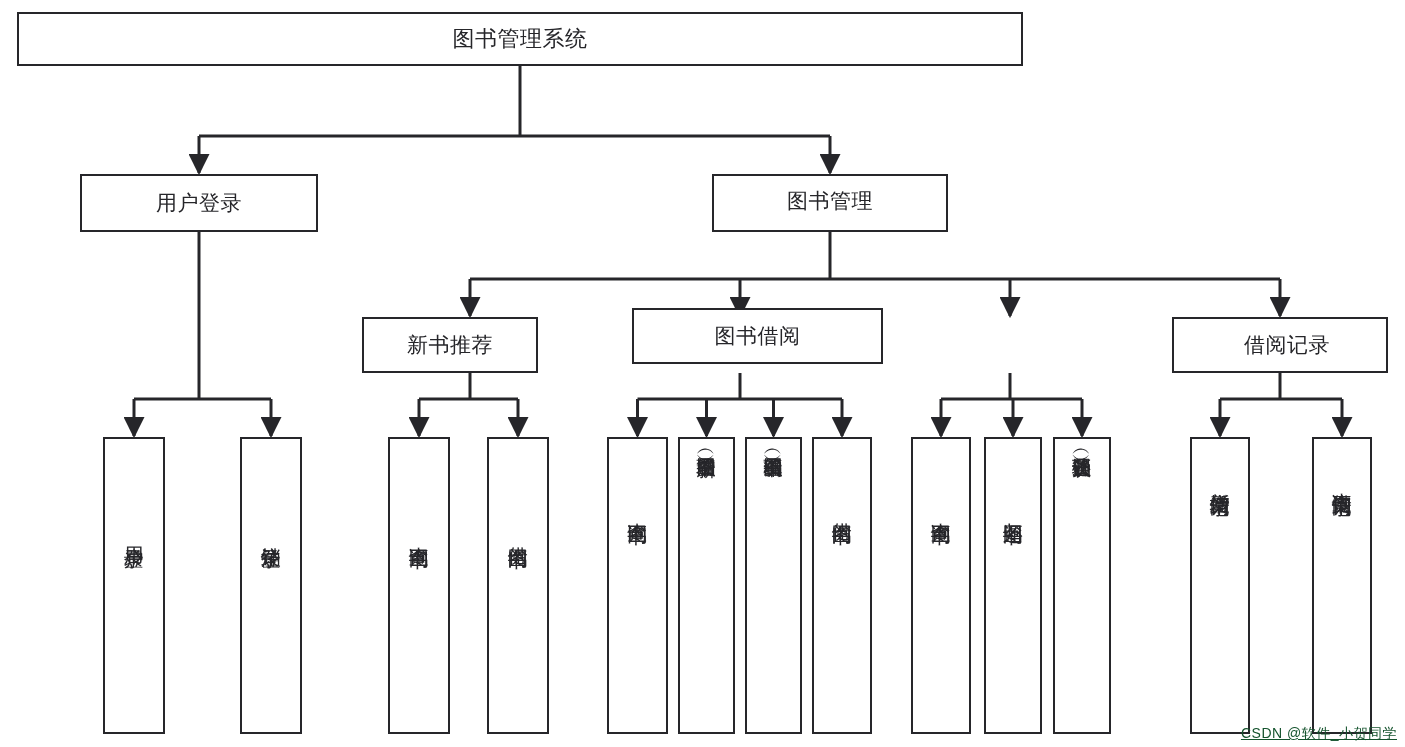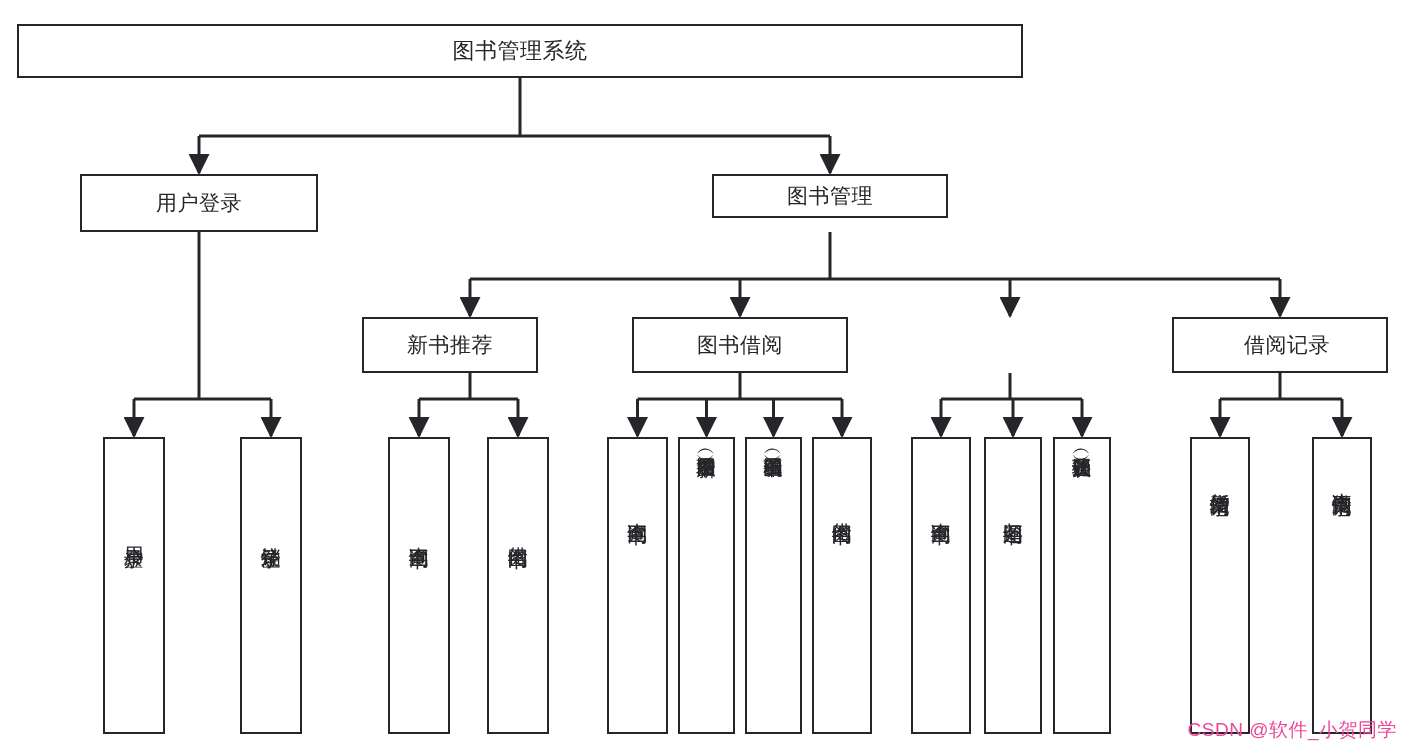--- a/index.html
+++ b/index.html
@@ -70,25 +70,26 @@
   .vtext.mid2 {
     margin-top: 64px;
   }
   .vtext.mid3 {
     margin-top: 34px;
   }
   #watermark {
     position: absolute;
     right: 8px;
     bottom: 4px;
-    font-size: 19px;
-    color: #ec4899;
+    font-size: 14px;
+    color: #14532d;
     letter-spacing: 0.5px;
     white-space: nowrap;
     user-select: none;
+    text-decoration: underline;
   }
 </style>
 </head>
 <body>
 
 <div id="diagram-root">
 
   <svg id="edge-layer" viewBox="0 0 1405 747" width="1405" height="747" xmlns="http://www.w3.org/2000/svg">
     <defs>
       <marker id="arrowhead" viewBox="0 0 10 10" refX="9" refY="5" markerWidth="7" markerHeight="7" orient="auto-start-reverse">
@@ -125,35 +126,35 @@
         <path d="M 941 399 L 941 436" marker-end="url(#arrowhead)"></path>
         <path d="M 1013 399 L 1013 436" marker-end="url(#arrowhead)"></path>
         <path d="M 1082 399 L 1082 436" marker-end="url(#arrowhead)"></path>
         <path d="M 1280 373 L 1280 399"></path>
         <path d="M 1220 399 L 1342 399"></path>
         <path d="M 1220 399 L 1220 436" marker-end="url(#arrowhead)"></path>
         <path d="M 1342 399 L 1342 436" marker-end="url(#arrowhead)"></path>
       </g>
   </svg>
 
-  <div class="node node-h root" style="left: 17px; top: 12px; width: 1006px; height: 54px; margin-top: 12px;">
+  <div class="node node-h root" style="left: 17px; top: 12px; width: 1006px; height: 54px;">
     <span>图书管理系统</span>
   </div>
 
   <div class="node node-h" style="left: 80px; top: 174px; width: 238px; height: 58px;">
     <span>用户登录</span>
   </div>
-  <div class="node node-h" style="left: 712px; top: 174px; width: 236px; height: 44px;">
+  <div class="node node-h" style="left: 712px; top: 174px; width: 236px; height: 58px; font-family: Liberation Mono, monospace;">
     <span>图书管理</span>
   </div>
 
   <div class="node node-h" style="left: 362px; top: 317px; width: 176px; height: 56px;">
     <span>新书推荐</span>
   </div>
-  <div class="node node-h" style="left: 632px; top: 317px; width: 216px; height: 56px;">
+  <div class="node node-h" style="left: 632px; top: 308px; width: 251px; height: 56px;">
     <span>图书借阅</span>
   </div>
   <div class="node node-h" style="left: 1172px; top: 317px; width: 216px; height: 56px; padding-left: 14px;">
     <span>借阅记录</span>
   </div>
 
   <div class="node node-v" style="left: 103px; top: 437px; width: 62px; height: 297px;">
     <span class="vtext mid">用户登录</span>
   </div>
   <div class="node node-v" style="left: 240px; top: 437px; width: 62px; height: 297px;">

